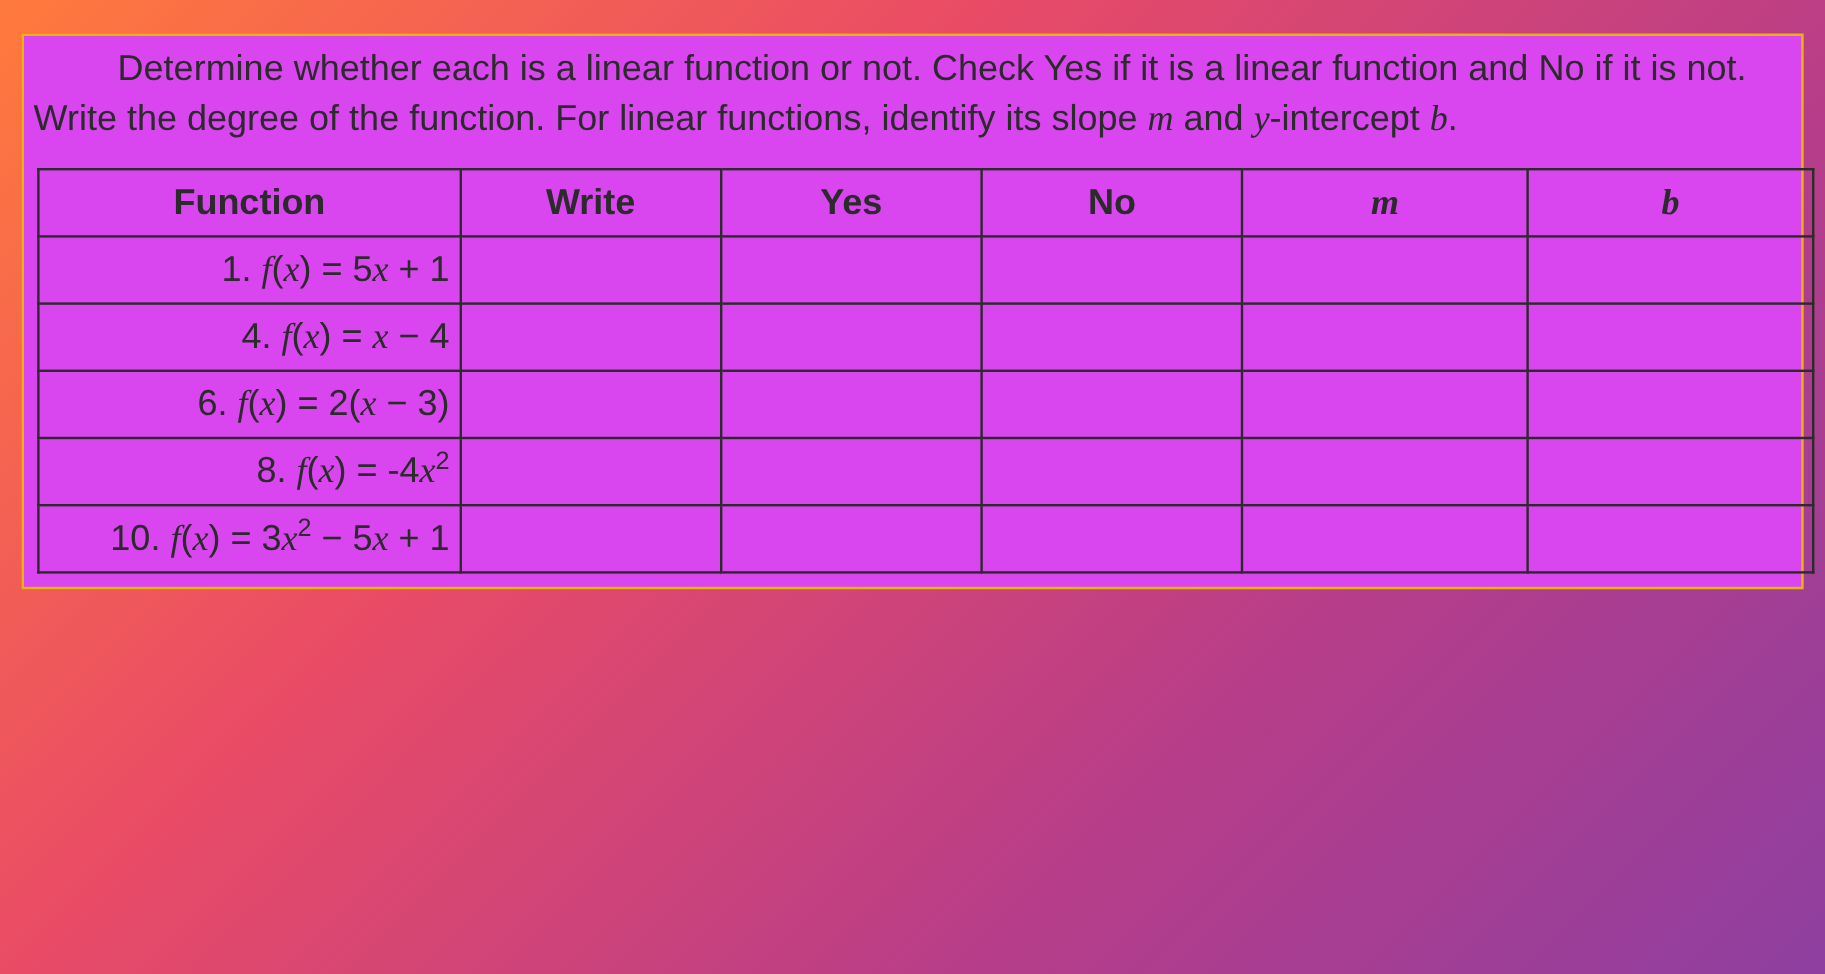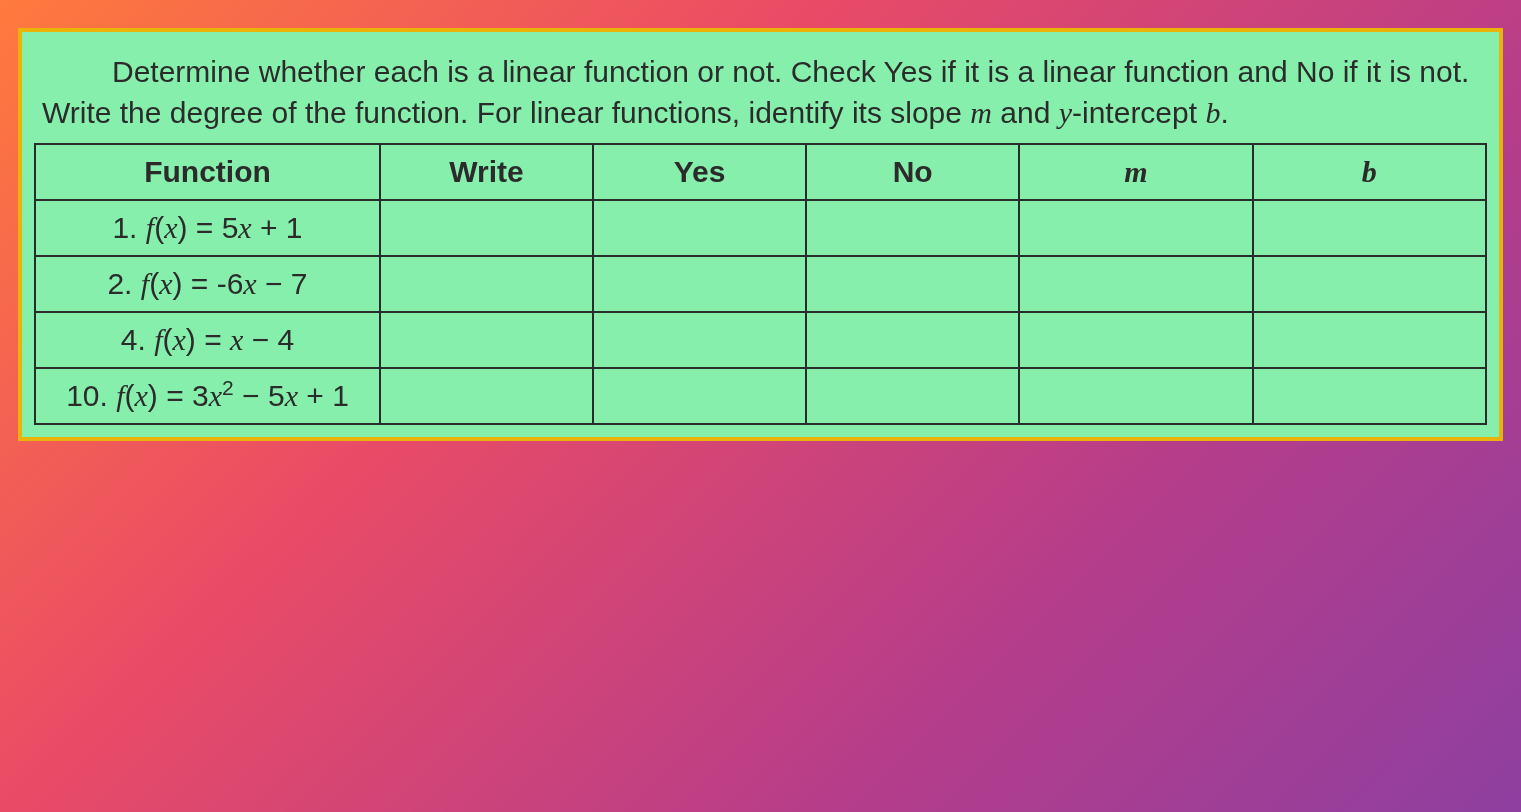--- a/index.html
+++ b/index.html
@@ -11,57 +11,57 @@
   }
   body{
     background:linear-gradient(135deg,#ff7a3d 0%,#e94b66 35%,#b63d8a 70%,#8e3fa0 100%);
     display:flex;
     align-items:flex-start;
     justify-content:center;
     box-sizing:border-box;
     padding:28px 18px;
   }
   .sheet{
-    background:#86efac;
+    background:#d946ef;
     width:100%;
     box-sizing:border-box;
-    border:4px solid #eab308;
-    padding:12px;
+    border:2px solid #eab308;
+    padding:0;
   }
   .instructions{
     font-size:30px;
     line-height:1.35;
     color:#2b2b2b;
     padding:8px 8px 10px 8px;
   }
   .instructions .indent{
     display:inline-block;
     width:70px;
   }
   .ital{font-style:italic;font-family:"Times New Roman",serif;}
   table{
     width:calc(100% - 0px);
     border-collapse:collapse;
     table-layout:fixed;
-    margin:0;
+    margin:11px;
   }
   th,td{
     border:2px solid #2b2b2b;
     font-size:30px;
     color:#2b2b2b;
     padding:4px 8px;
     height:46px;
     vertical-align:middle;
   }
   th{
     font-weight:bold;
     text-align:center;
   }
   td.func{
-    text-align:center;
+    text-align:right;
     white-space:nowrap;
   }
   col.c-func{width:340px;}
   col.c-deg{width:210px;}
   col.c-yes{width:210px;}
   col.c-no{width:210px;}
   col.c-m{width:230px;}
   col.c-b{width:230px;}
   .fx{font-style:italic;font-family:"Times New Roman",serif;}
   sup{font-size:0.7em;vertical-align:super;line-height:0;}
@@ -96,29 +96,37 @@
     <tbody>
         <tr>
           <td class="func">1. <span class="fx">f</span>(<span class="fx">x</span>) = 5<span class="fx">x</span> + 1</td>
           <td></td>
           <td></td>
           <td></td>
           <td></td>
           <td></td>
         </tr>
         <tr>
-          <td class="func">2. <span class="fx">f</span>(<span class="fx">x</span>) = -6<span class="fx">x</span> − 7</td>
+          <td class="func">4. <span class="fx">f</span>(<span class="fx">x</span>) = <span class="fx">x</span> − 4</td>
           <td></td>
           <td></td>
           <td></td>
           <td></td>
           <td></td>
         </tr>
         <tr>
-          <td class="func">4. <span class="fx">f</span>(<span class="fx">x</span>) = <span class="fx">x</span> − 4</td>
+          <td class="func">6. <span class="fx">f</span>(<span class="fx">x</span>) = 2(<span class="fx">x</span> − 3)</td>
+          <td></td>
+          <td></td>
+          <td></td>
+          <td></td>
+          <td></td>
+        </tr>
+        <tr>
+          <td class="func">8. <span class="fx">f</span>(<span class="fx">x</span>) = -4<span class="fx">x</span><sup>2</sup></td>
           <td></td>
           <td></td>
           <td></td>
           <td></td>
           <td></td>
         </tr>
         <tr>
           <td class="func">10. <span class="fx">f</span>(<span class="fx">x</span>) = 3<span class="fx">x</span><sup>2</sup> − 5<span class="fx">x</span> + 1</td>
           <td></td>
           <td></td>

